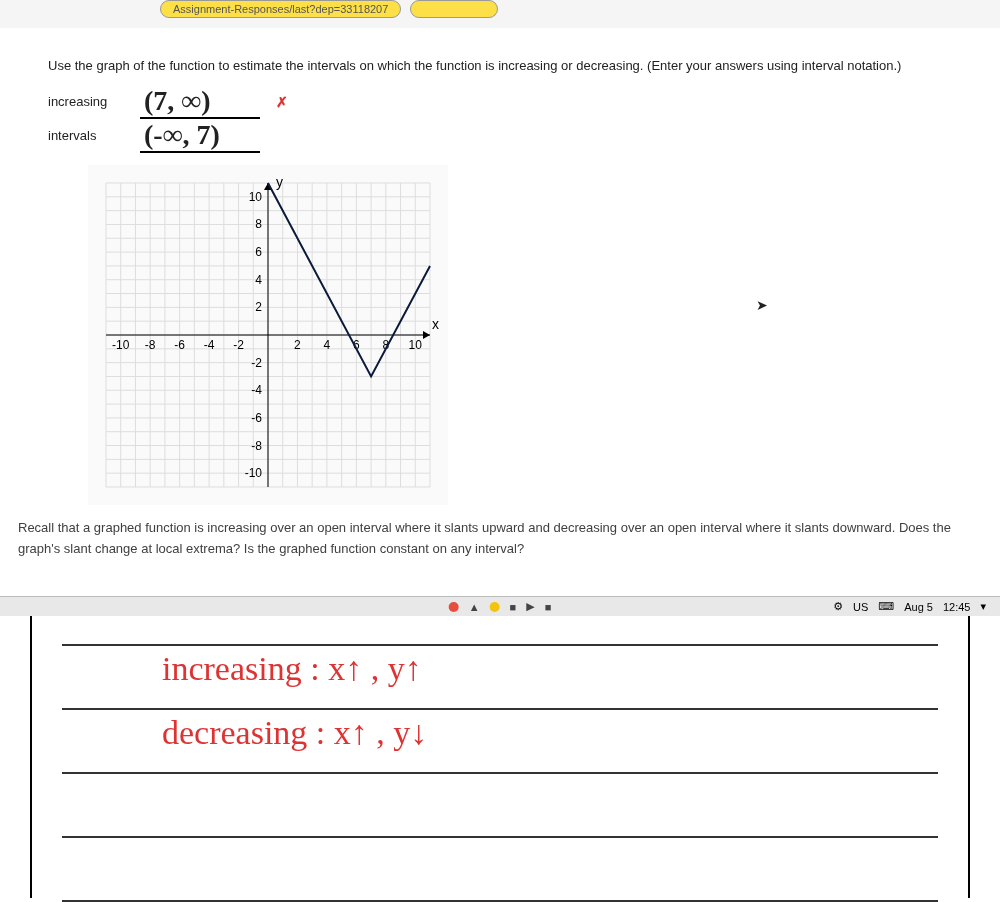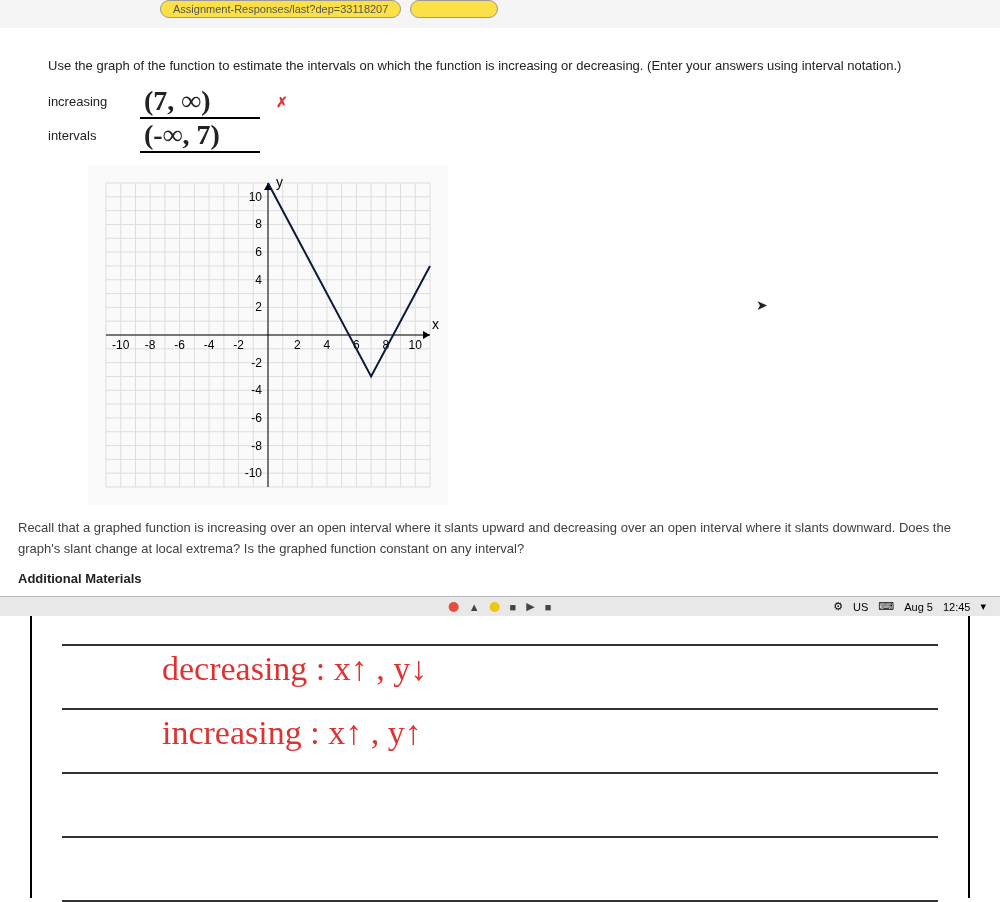--- a/index.html
+++ b/index.html
@@ -232,21 +232,20 @@
         <text x="174" y="91.0909090909091" text-anchor="end" class="tick-lbl">6</text>
         <text x="174" y="63.45454545454544" text-anchor="end" class="tick-lbl">8</text>
         <text x="174" y="35.81818181818181" text-anchor="end" class="tick-lbl">10</text>
         <text x="344" y="164" class="axis-lbl">x</text>
         <text x="188" y="22" class="axis-lbl">y</text>
         <path d="M180 18 L283.0909090909091 211.45454545454544 L342 100.9090909090909 " class="plot-line"></path>
       </svg>
   </div>
 
   <div class="hint-text">Recall that a graphed function is increasing over an open interval where it slants upward and decreasing over an open interval where it slants downward. Does the graph's slant change at local extrema? Is the graphed function constant on any interval?</div>
-  <div class="add-mat">Additional Materials</div>
 </div>
 
 <div class="cursor-pointer">➤</div>
 
 <div class="status-strip">
   <div class="midglyphs">
     <span class="dot d1"></span>
     <span>▲</span>
     <span class="dot d3"></span>
     <span>■</span>
@@ -257,21 +256,21 @@
   <span>US</span>
   <span>⌨</span>
   <span>Aug 5</span>
   <span>12:45</span>
   <span>▾</span>
 </div>
 
 <div class="notes-area">
   <div class="note-line"></div>
   <div class="note-line">
+    <div class="handwrite">increasing : x↑ , y↑</div>
+  </div>
+  <div class="note-line">
     <div class="handwrite">decreasing : x↑ , y↓</div>
-  </div>
-  <div class="note-line">
-    <div class="handwrite">increasing : x↑ , y↑</div>
   </div>
   <div class="note-line"></div>
   <div class="note-line"></div>
 
 </div>
 
 </body></html>

